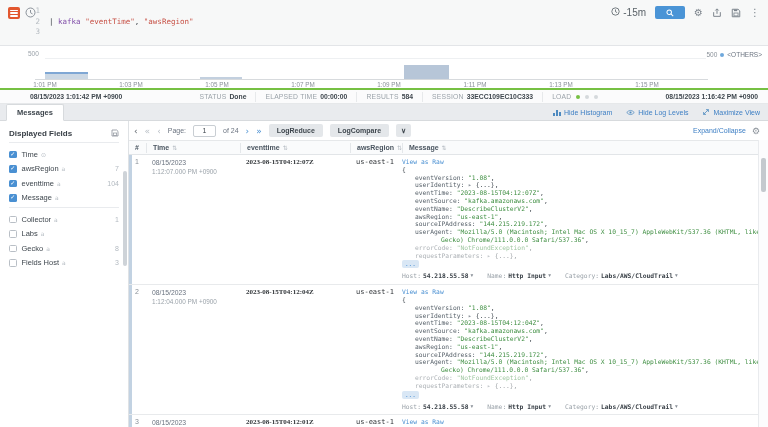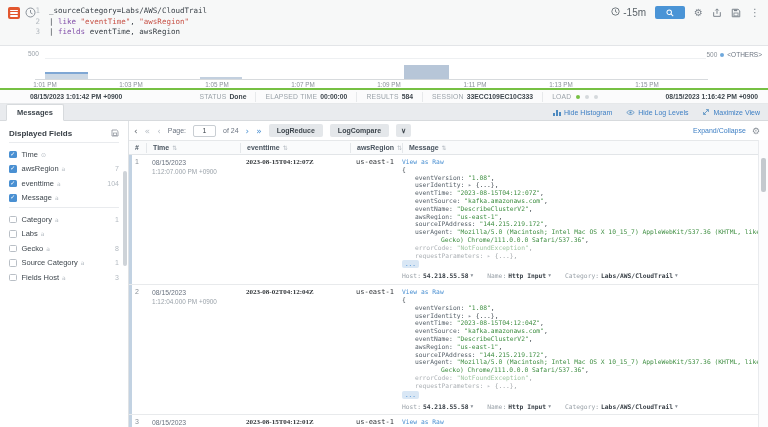--- a/index.html
+++ b/index.html
@@ -128,29 +128,27 @@
           <i></i>
         </div>
       <svg width="11" height="11" viewBox="0 0 11 11">
         <circle cx="5.5" cy="5.5" r="4.5" fill="none" stroke="#8a9199" stroke-width="1"></circle>
         <path d="M5.5 3 v2.7 l2 1.2" fill="none" stroke="#8a9199" stroke-width="1"></path>
       </svg>
     </div>
     <div class="q-lines">
         <div class="q-line">
           <span class="q-num">1</span>
-          <span class="q-code"><span class="seg-p">_sourceCategory=Labs/AWS/CloudTrail</span></span>
         </div>
         <div class="q-line">
           <span class="q-num">2</span>
-          <span class="q-code"><span class="seg-p">| </span><span class="seg-kw">like </span><span class="seg-str">"eventTime"</span><span class="seg-p">, </span><span class="seg-str">"awsRegion"</span></span>
+          <span class="q-code"><span class="seg-p">| </span><span class="seg-kw">kafka </span><span class="seg-str">"eventTime"</span><span class="seg-p">, </span><span class="seg-str">"awsRegion"</span></span>
         </div>
         <div class="q-line">
           <span class="q-num">3</span>
-          <span class="q-code"><span class="seg-p">| </span><span class="seg-kw">fields </span><span class="seg-p">eventTime, awsRegion</span></span>
         </div>
       </div>
     <div class="qb-controls">
       <div class="time-range">
         <svg width="9" height="9" viewBox="0 0 11 11">
           <circle cx="5.5" cy="5.5" r="4.5" fill="none" stroke="#5a6268" stroke-width="1"></circle>
           <path d="M5.5 3 v2.7 l2 1.2" fill="none" stroke="#5a6268" stroke-width="1"></path>
         </svg>
         <span>-15m</span>
       </div>
@@ -288,41 +286,35 @@
             <span class="cbx on">✓</span>
             <span>Message</span>
             <span class="ftype">a</span>
             <span class="fcount"></span>
           </div>
         </div>
       <div class="fields-divider"></div>
       <div class="field-list" id="hidden-list">
           <div class="field-row">
             <span class="cbx off"></span>
-            <span>Category</span>
+            <span>Collector</span>
             <span class="ftype">a</span>
             <span class="fcount">1</span>
           </div>
           <div class="field-row">
             <span class="cbx off"></span>
             <span>Labs</span>
             <span class="ftype">a</span>
             <span class="fcount"></span>
           </div>
           <div class="field-row">
             <span class="cbx off"></span>
             <span>Gecko</span>
             <span class="ftype">a</span>
             <span class="fcount">8</span>
-          </div>
-          <div class="field-row">
-            <span class="cbx off"></span>
-            <span>Source Category</span>
-            <span class="ftype">a</span>
-            <span class="fcount">1</span>
           </div>
           <div class="field-row">
             <span class="cbx off"></span>
             <span>Fields Host</span>
             <span class="ftype">a</span>
             <span class="fcount">3</span>
           </div>
         </div>
       <div class="sb-thumb"></div>
     </div>
@@ -394,21 +386,21 @@
                 </span>
               </div></div>
           </div>
           <div class="t-row">
             <div class="row-strip"></div>
             <div class="c-num">2</div>
             <div class="c-time">
               <div>08/15/2023</div>
               <div class="t2">1:12:04.000 PM +0900</div>
             </div>
-            <div class="c-evt">2023-08-02T04:12:04Z</div>
+            <div class="c-evt">2023-08-15T04:12:04Z</div>
             <div class="c-aws">us-east-1</div>
             <div class="c-msg msg"><span class="raw-link">View as Raw</span><div class="msg-line" style="padding-left: 0px;"><span class="sp">{</span></div><div class="msg-line" style="padding-left: 13px;"><span class="sk">eventVersion: </span><span class="ss">"1.08"</span><span class="sp">,</span></div><div class="msg-line" style="padding-left: 13px;"><span class="sk">userIdentity: </span><span class="sa">▸ </span><span class="sp">{...},</span></div><div class="msg-line" style="padding-left: 13px;"><span class="sk">eventTime: </span><span class="ss">"2023-08-15T04:12:04Z"</span><span class="sp">,</span></div><div class="msg-line" style="padding-left: 13px;"><span class="sk">eventSource: </span><span class="ss">"kafka.amazonaws.com"</span><span class="sp">,</span></div><div class="msg-line" style="padding-left: 13px;"><span class="sk">eventName: </span><span class="ss">"DescribeClusterV2"</span><span class="sp">,</span></div><div class="msg-line" style="padding-left: 13px;"><span class="sk">awsRegion: </span><span class="ss">"us-east-1"</span><span class="sp">,</span></div><div class="msg-line" style="padding-left: 13px;"><span class="sk">sourceIPAddress: </span><span class="ss">"144.215.219.172"</span><span class="sp">,</span></div><div class="msg-line" style="padding-left: 13px;"><span class="sk">userAgent: </span><span class="ss">"Mozilla/5.0 (Macintosh; Intel Mac OS X 10_15_7) AppleWebKit/537.36 (KHTML, like</span></div><div class="msg-line" style="padding-left: 39px;"><span class="ss">Gecko) Chrome/111.0.0.0 Safari/537.36"</span><span class="sp">,</span></div><div class="msg-line dim" style="padding-left: 13px;"><span class="sk">errorCode: </span><span class="ss">"NotFoundException"</span><span class="sp">,</span></div><div class="msg-line dim" style="padding-left: 13px;"><span class="sk">requestParameters: </span><span class="sa">▸ </span><span class="sp">{...},</span></div><div><span class="ell-badge">...</span></div><div class="msg-meta">
                 <span class="mg">
                   <span class="ml">Host:</span>
                   <span class="mv mono">54.218.55.58</span>
                   <span class="mc">▾</span>
                 </span>
                 <span class="mg">
                   <span class="ml">Name:</span>
                   <span class="mv mono">Http Input</span>

